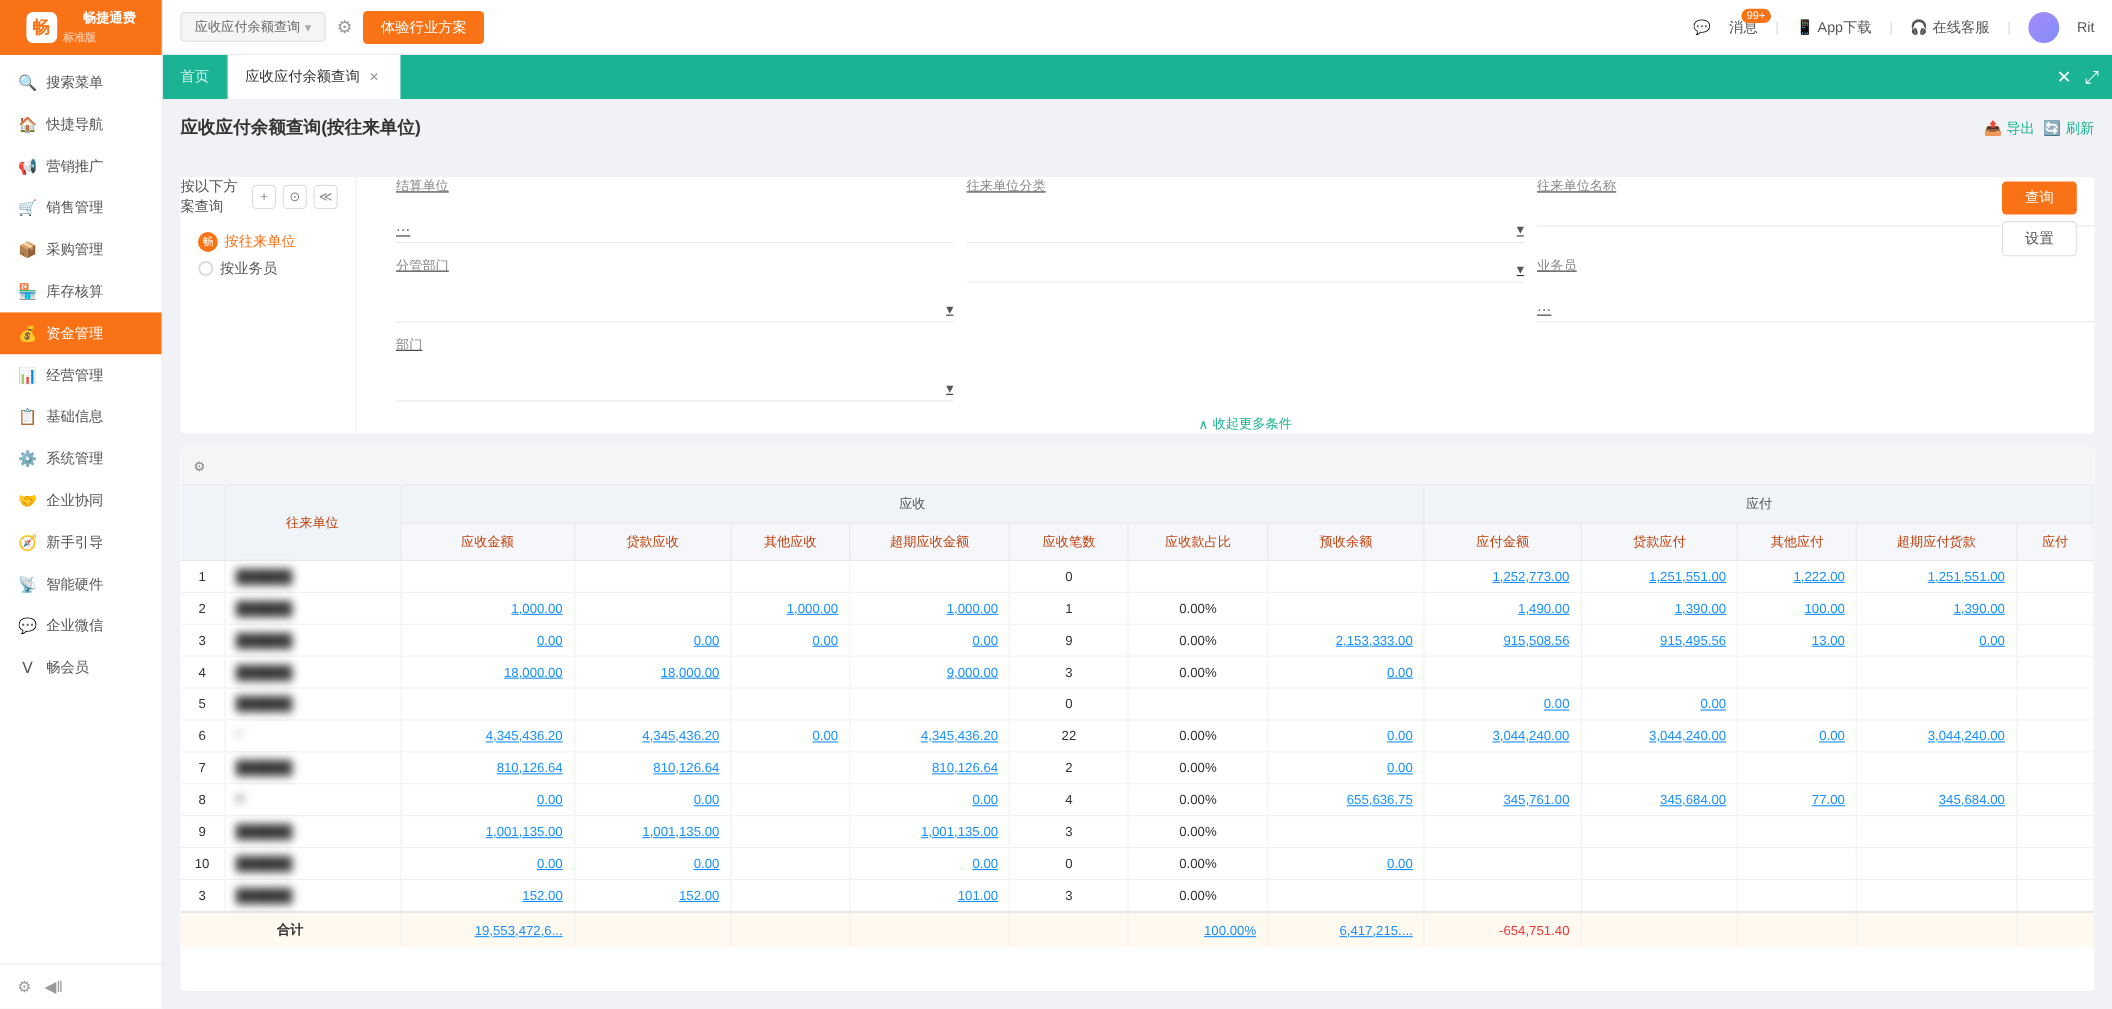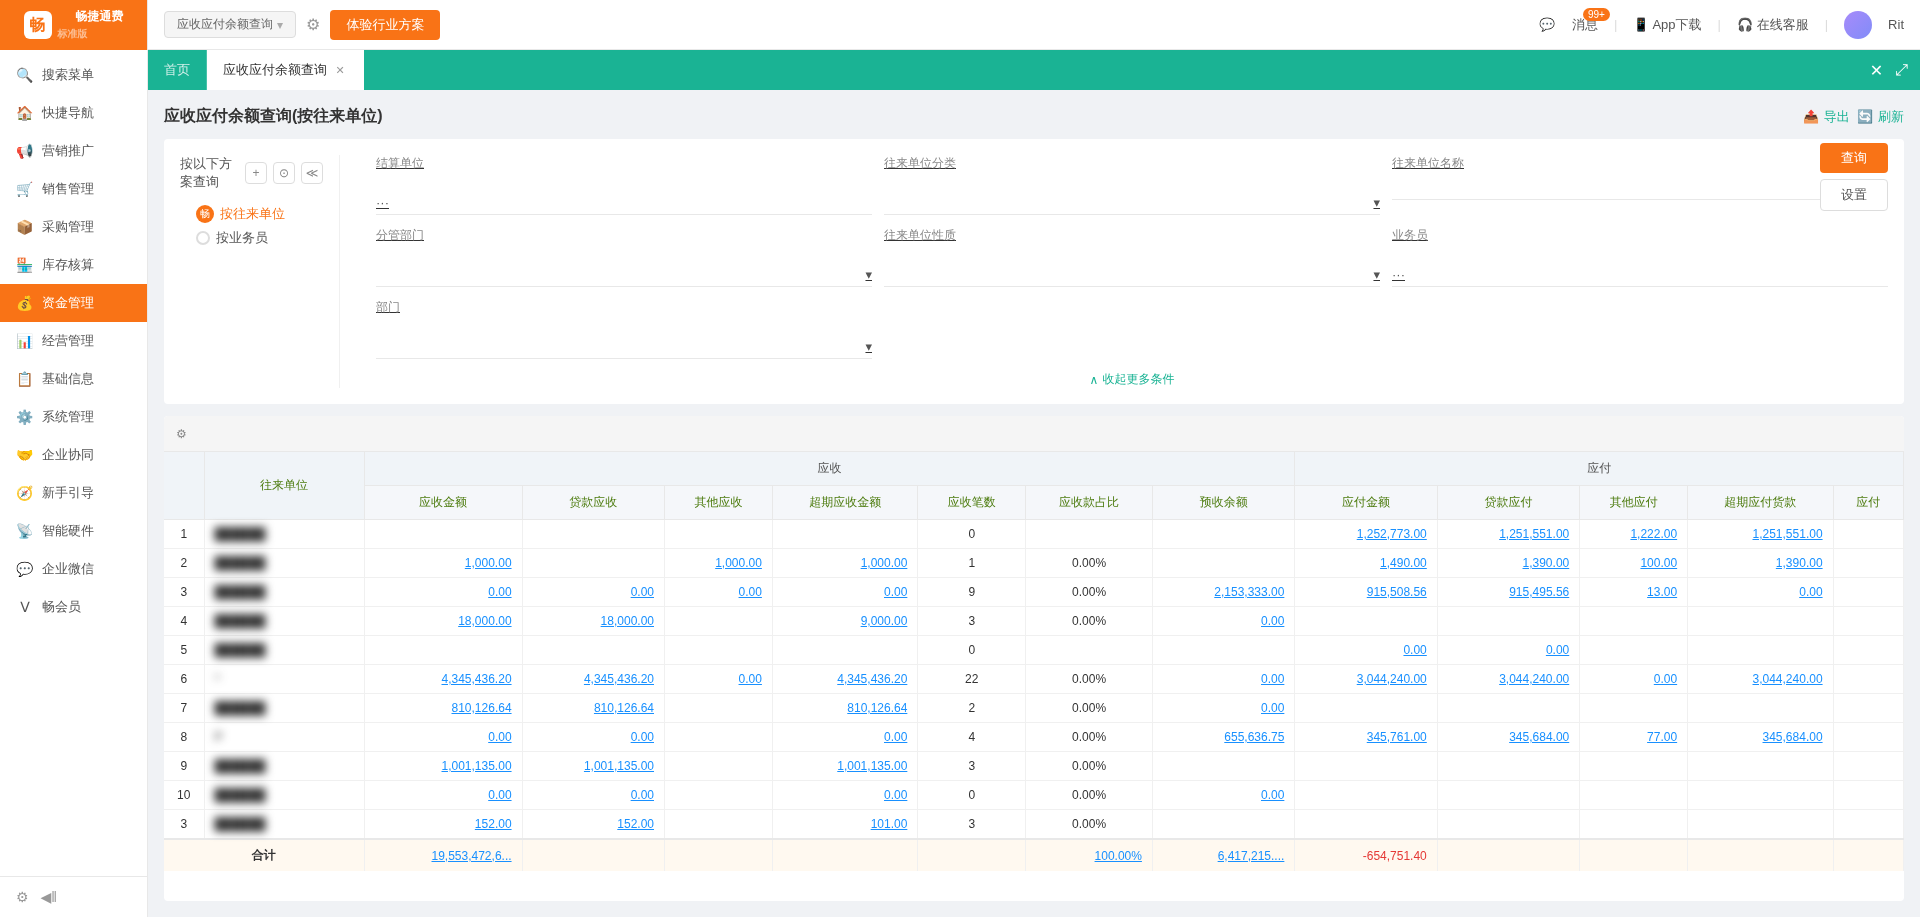--- a/index.html
+++ b/index.html
@@ -158,21 +158,21 @@
     .page-actions .btn-action {
       display: flex; align-items: center; gap: 4px;
       color: #1ab394; font-size: 13px; cursor: pointer; border: none; background: none;
       font-family: inherit;
     }
 
     
     .filter-panel {
       background: white;
       border-radius: 4px;
-      padding: 16px;
+      margin-top: 22px;
     }
     .filter-header {
       display: flex; align-items: center; gap: 8px;
       margin-bottom: 14px;
     }
     .filter-header-label { font-size: 13px; color: #555; }
     .filter-header-icons { display: flex; gap: 6px; align-items: center; }
     .filter-icon-btn {
       width: 22px; height: 22px; border: 1px solid #ddd;
       border-radius: 4px; display: flex; align-items: center; justify-content: center;
@@ -253,21 +253,21 @@
       border-collapse: collapse;
       font-size: 12px;
     }
     thead tr th {
       background: #f5f7fa;
       border-bottom: 1px solid #e8e8e8;
       border-right: 1px solid #e8e8e8;
       padding: 8px 10px;
       text-align: center;
       font-weight: 500;
-      color: #4d7c0f;
+      color: #c2410c;
       white-space: nowrap;
     }
     thead tr.group-header th {
       background: #f0f4f8;
     }
     tbody tr {
       border-bottom: 1px solid #f0f0f0;
     }
     td {
       padding: 7px 10px;
@@ -491,21 +491,20 @@
 
           <div class="filter-row">
             <div class="filter-field">
               <label>分管部门</label>
               <div class="filter-field-input">
                 <span></span>
                 <span>▾</span>
               </div>
             </div>
             <div class="filter-field">
-              <label>往来单位性质</label>
               <div class="filter-field-input">
                 <span></span>
                 <span>▾</span>
               </div>
             </div>
             <div class="filter-field">
               <label>业务员</label>
               <div class="filter-field-input">
                 <span>···</span>
               </div>

